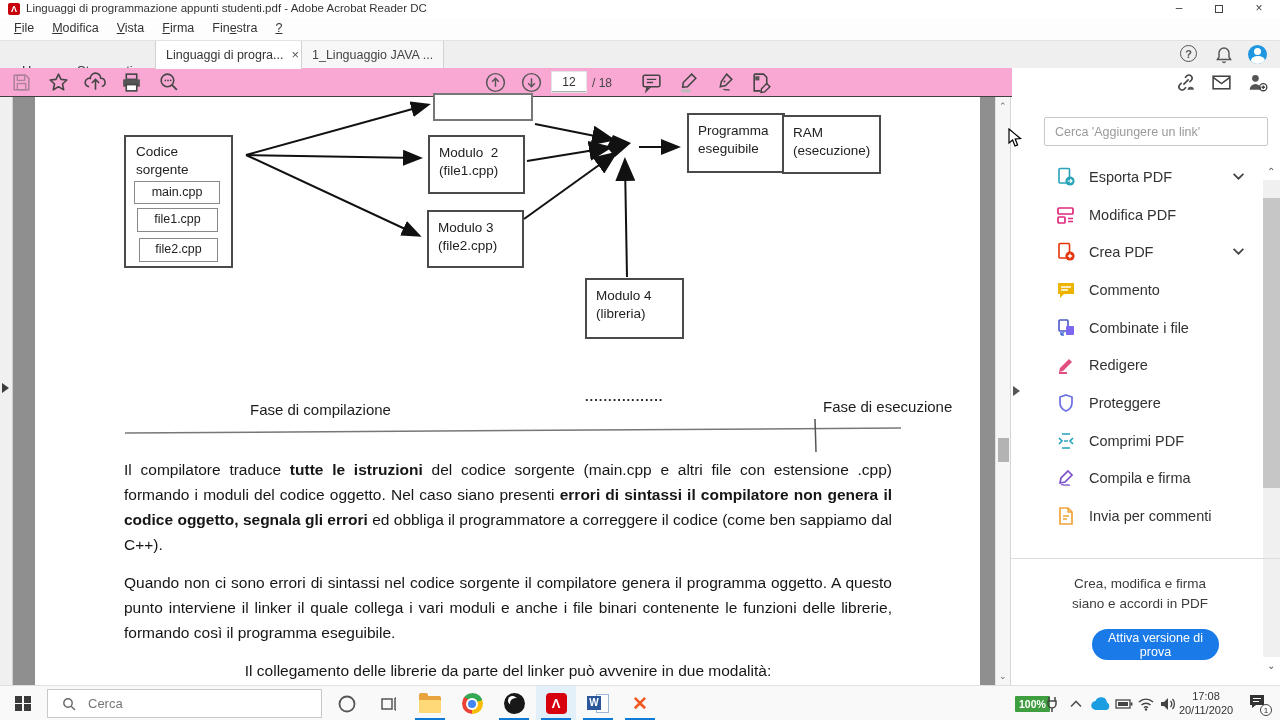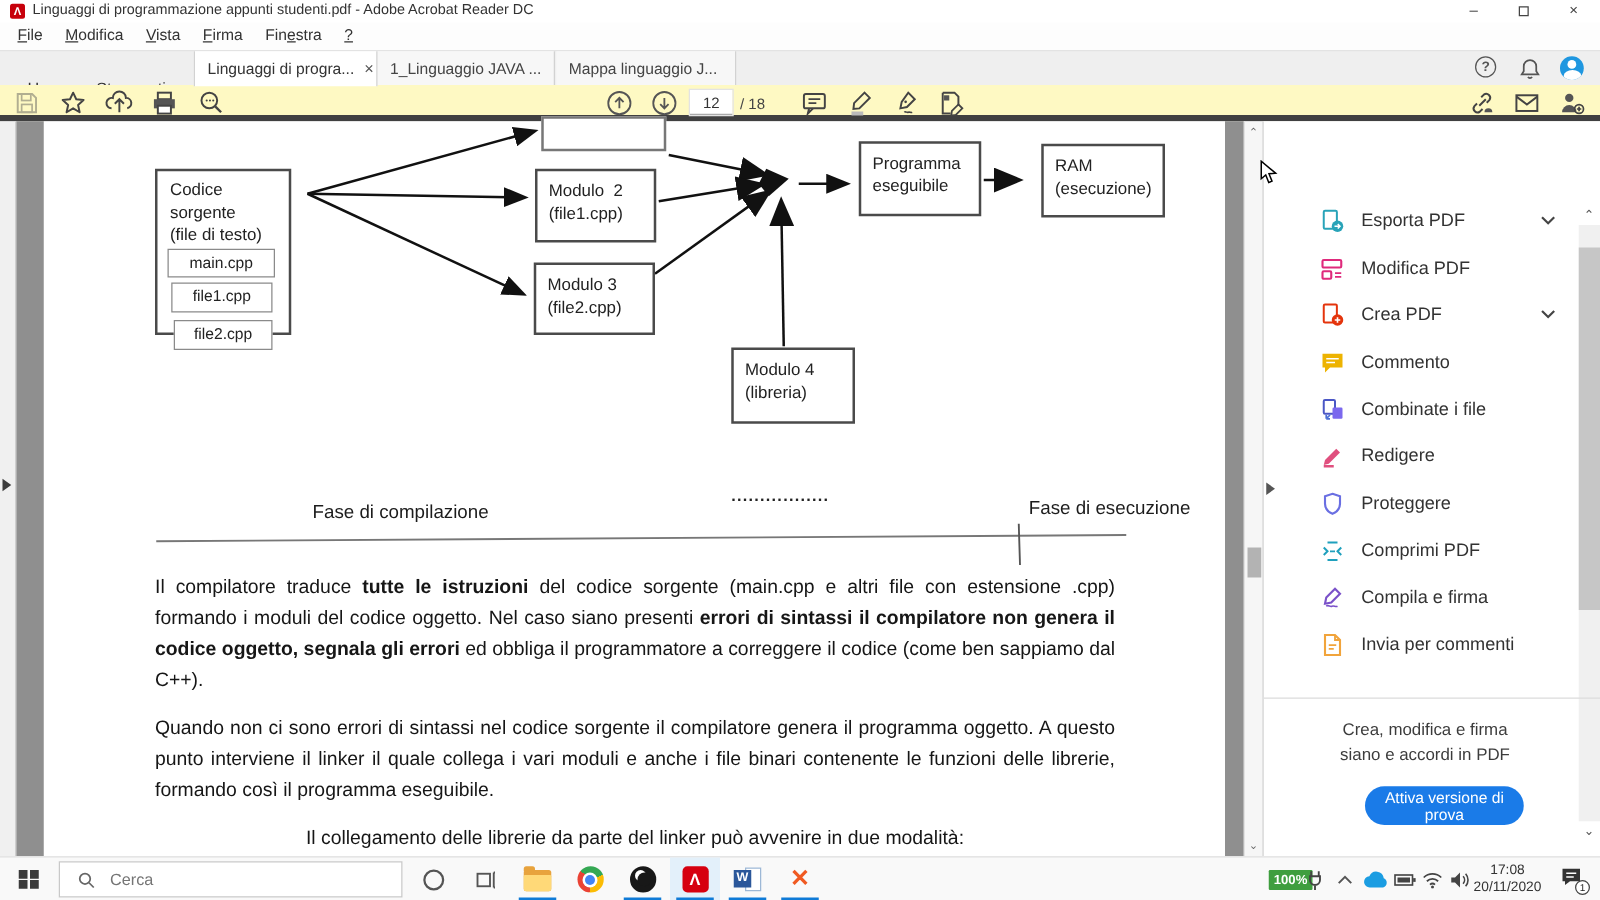--- a/index.html
+++ b/index.html
@@ -24,33 +24,33 @@
     border-left:1px solid #d2d2d2;border-right:1px solid #d2d2d2;padding:0 10px;white-space:nowrap;overflow:hidden;}
   .doctab.active{background:#fff;color:#333;z-index:2;}
   .tab-close{display:inline-block;margin-left:8px;color:#555;font-size:13px;}
   .tab-ricon{position:absolute;top:4px;width:20px;height:20px;}
   .help-circle{border:1.4px solid #555;border-radius:50%;width:17px;height:17px;color:#555;
     font-size:11px;text-align:center;line-height:16px;font-weight:bold;}
   .avatar{width:19px;height:19px;border-radius:50%;background:#1f97e0;overflow:hidden;position:relative;}
   .avatar::before{content:"";position:absolute;left:6px;top:3px;width:7px;height:7px;border-radius:50%;background:#fff;}
   .avatar::after{content:"";position:absolute;left:2.5px;top:11px;width:14px;height:9px;border-radius:50%;background:#fff;}
   
-  .toolbar{position:absolute;left:0;top:68px;width:1280px;height:29px;background:#fef9c3;border-bottom:5px solid #404040;}
+  .toolbar{position:absolute;left:0;top:68px;width:1012px;height:29px;background:#f9a8d4;border-bottom:1px solid #404040;}
   .ticon{position:absolute;top:3px;width:23px;height:23px;}
   .ticon svg{width:100%;height:100%;}
   .pgnum{position:absolute;left:552px;top:4px;width:34px;height:20px;border:none;border-bottom:1px solid #aaa;
     background:#fff;outline:1px solid #e3e3e3;font-size:12px;text-align:center;color:#333;}
   .pgtotal{position:absolute;left:592px;top:8px;font-size:12px;color:#444;}
   
   .docarea{position:absolute;left:0;top:97px;width:1010px;height:588px;background:#8f8f8f;}
   .leftstrip{position:absolute;left:0;top:0;width:13px;height:588px;background:#f0f0f0;border-right:1px solid #cfcfcf;}
   .tri-right{width:0;height:0;border-top:5px solid transparent;border-bottom:5px solid transparent;border-left:7px solid #3c3c3c;}
   .page{position:absolute;left:35px;top:0;width:945px;height:588px;background:#fff;}
   .dbox{position:absolute;border:2px solid #4a4a4a;background:#fff;font-size:13.5px;color:#222;line-height:18px;padding:7px 9px;}
-  .filebox{position:absolute;border:1px solid #8a8a8a;font-size:12.5px;color:#222;text-align:center;line-height:21px;background:#fff;margin-top:18px;}
+  .filebox{position:absolute;border:1px solid #8a8a8a;font-size:12.5px;color:#222;text-align:center;line-height:21px;background:#fff;}
   .phase-label{position:absolute;font-size:15px;color:#1c1c1c;}
   .dots{position:absolute;font-size:13px;font-weight:bold;color:#222;letter-spacing:1px;}
   .doc-paragraphs{position:absolute;left:89px;top:360px;width:768px;font-size:15.5px;line-height:25px;color:#161616;}
   .doc-para{margin:0 0 13px 0;text-align:center;}
   .doc-para.just{text-align:justify;}
   .doc-para b{font-weight:bold;}
   
   .vscroll{position:absolute;left:995px;top:0;width:15px;height:588px;background:#f6f6f6;border-left:1px solid #e2e2e2;}
   .vthumb{position:absolute;left:2px;top:341px;width:11px;height:24px;background:#b3b3b3;}
   .scroll-chev{position:absolute;left:3px;font-size:9px;color:#666;}
@@ -130,23 +130,20 @@
 
   <div class="tabbar">
     <div class="tab-static" style="left:10px;">Home</div>
     <div class="tab-static" style="left:65px;">Strumenti</div>
     <div class="doctab active" style="left:155px;width:147px;">
       <span>Linguaggi di progra...</span><span class="tab-close">×</span>
     </div>
     <div class="doctab" style="left:302px;width:142px;border-left:none;">
       <span>1_Linguaggio JAVA ...</span>
     </div>
-    <div class="doctab" style="left:445px;width:144px;border-left:none;">
-      <span>Mappa linguaggio J...</span>
-    </div>
     <div class="tab-ricon" style="left:1180px;">
         <div class="help-circle">?</div>
       </div>
     <div class="tab-ricon" style="left:1214px;">
       <svg viewBox="0 0 20 20">
           <path d="M10 3a5 5 0 0 1 5 5v4l1.6 2.5H3.4L5 12V8a5 5 0 0 1 5-5z" fill="none" stroke="#555" stroke-width="1.4"></path>
           <path d="M8.4 16.5a1.8 1.8 0 0 0 3.2 0" fill="none" stroke="#555" stroke-width="1.4"></path>
         </svg>
     </div>
     <div class="tab-ricon" style="left:1248px;">
@@ -308,21 +305,21 @@
         <div>(file2.cpp)</div>
       </div>
       <div class="dbox" style="left:550px;top:181px;width:99px;height:61px;">
         <div>Modulo 4</div>
         <div>(libreria)</div>
       </div>
       <div class="dbox" style="left:652px;top:16px;width:98px;height:60px;">
         <div>Programma</div>
         <div>eseguibile</div>
       </div>
-      <div class="dbox" style="left:798px;top:18px;width:99px;height:59px;">
+      <div class="dbox" style="left:747px;top:18px;width:99px;height:59px;">
         <div>RAM</div>
         <div>(esecuzione)</div>
       </div>
 
       <div class="dots" style="left:550px;top:292px;">.................</div>
       <div class="phase-label" style="left:215px;top:304px;">Fase di compilazione</div>
       <div class="phase-label" style="left:788px;top:301px;">Fase di esecuzione</div>
 
       <div class="doc-paragraphs">
           <div class="doc-para just"><span>Il compilatore traduce </span><b>tutte le istruzioni</b><span> del codice sorgente (main.cpp e altri file con estensione .cpp) formando i moduli del codice oggetto. Nel caso siano presenti </span><b>errori di sintassi il compilatore non genera il codice oggetto, segnala gli errori</b><span> ed obbliga il programmatore a correggere il codice (come ben sappiamo dal C++).</span></div>
@@ -332,20 +329,21 @@
     </div>
 
     <div class="vscroll">
       <span class="scroll-chev" style="top:4px;">⌃</span>
       <div class="vthumb"></div>
       <span class="scroll-chev" style="bottom:4px;">⌄</span>
     </div>
   </div>
 
   <div class="panel">
+    <input class="panel-search" placeholder="Cerca 'Aggiungere un link'" style="">
     <div class="tools-list">
         <div class="tool-row">
           <span class="tool-ic"><svg viewBox="0 0 20 20">
               <rect x="3" y="1.5" width="10.5" height="14.5" rx="1" fill="none" stroke="#28a3b8" stroke-width="1.6"></rect>
               <circle cx="14" cy="14" r="4.6" fill="#28a3b8"></circle>
               <path d="M11.6 14h4.2M14.2 12.2l1.8 1.8-1.8 1.8" fill="none" stroke="#fff" stroke-width="1.2"></path>
             </svg></span>
           <span class="tool-label">Esporta PDF</span>
           <span class="tool-chev chevron-glyph">
             <svg viewBox="0 0 12 8" width="13" height="9">

